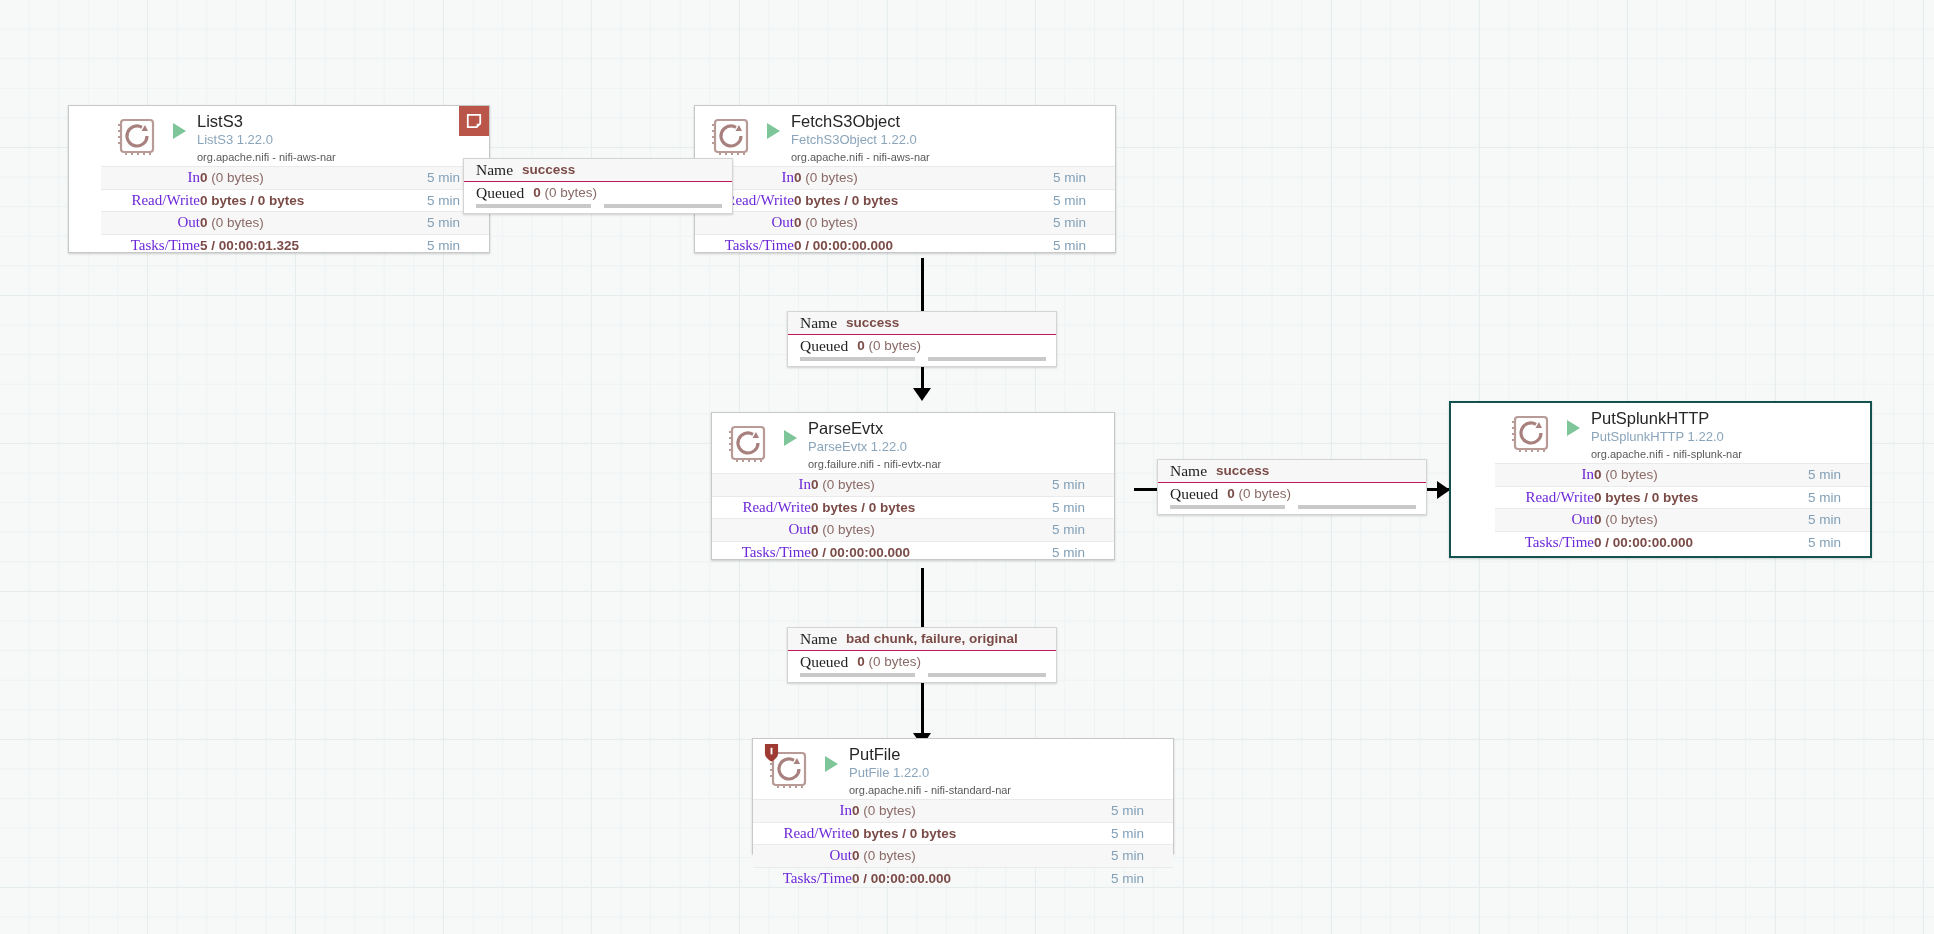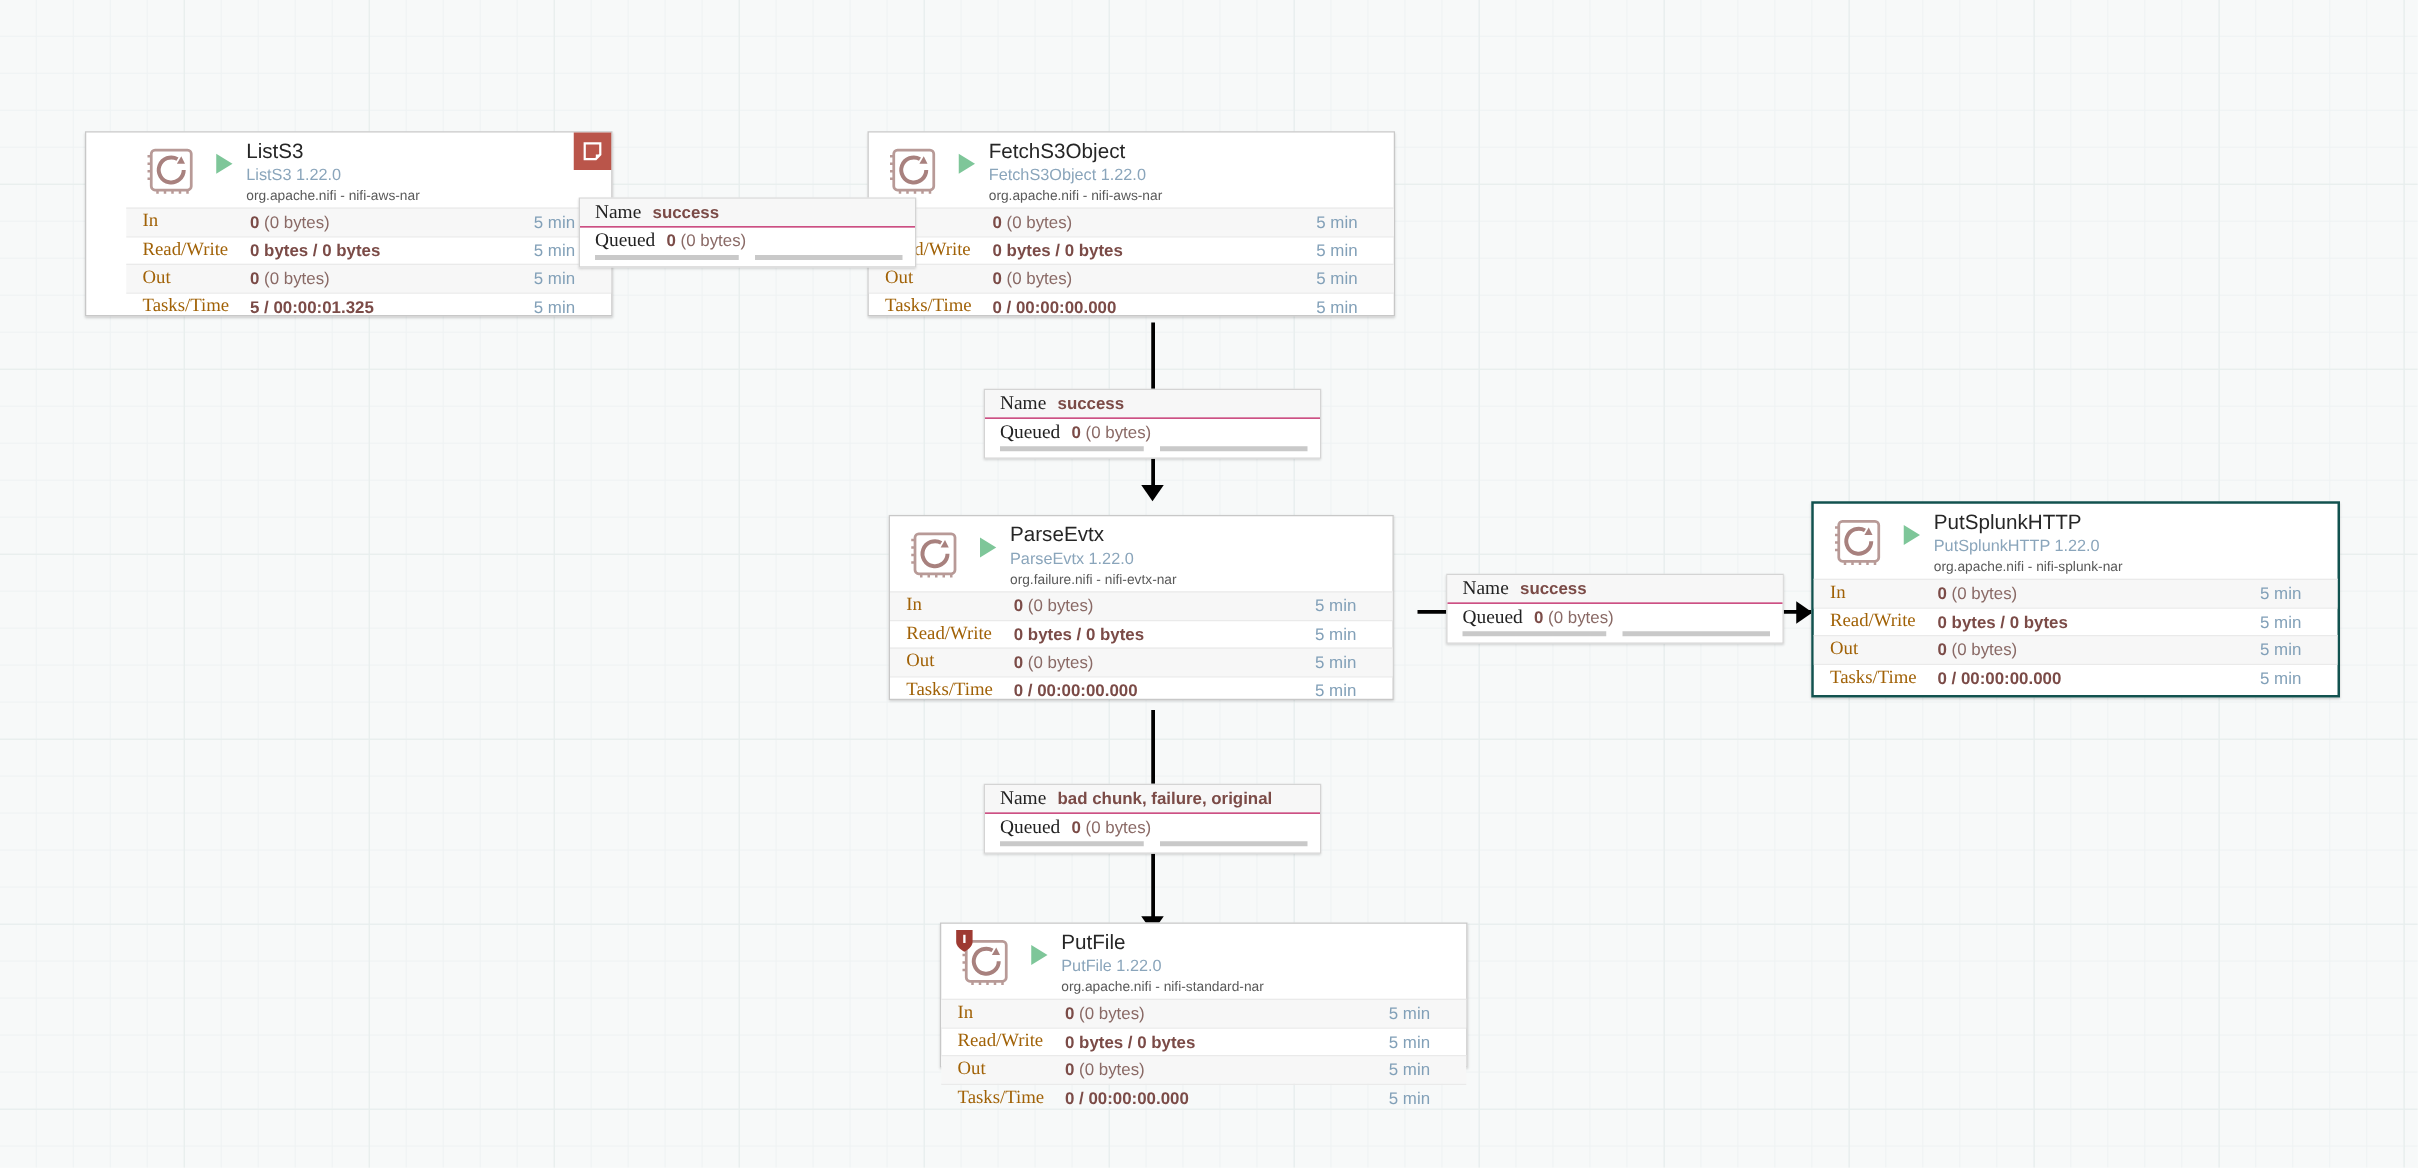--- a/index.html
+++ b/index.html
@@ -59,21 +59,21 @@
   }
 
   .stat-row{
     display:flex;align-items:center;height:22.6px;
     border-top:1px solid #eaeaea;
     font-size:13.5px;
     padding:0 0 0 13px;
     box-sizing:border-box;
   }
   .stat-row.alt{ background:#f7f7f7; }
-  .stat-label{ color:#a16207;width:86px;flex:none;font-family:"Liberation Serif", serif;font-size:15px; }
+  .stat-label{ color:#6d28d9;width:86px;flex:none;font-family:"Liberation Serif", serif;font-size:15px;text-align:right; }
   .stat-val{ color:#7b4b47;font-weight:bold;flex:1;white-space:nowrap; }
   .stat-val .muted{ font-weight:normal;color:#8a6a66; }
   .stat-time{ color:#82a0b8;width:62px;flex:none;text-align:left; }
 
   
   .conn-label{
     position:absolute;background:#fff;
     border:1px solid #d4d4d4;
     box-shadow:0 1px 2px rgba(0,0,0,.16);
     box-sizing:border-box;width:270px;
@@ -258,21 +258,21 @@
       <span class="stat-val"><b>0</b><span class="muted"> (0 bytes)</span></span>
       <span class="stat-time">5 min</span>
     </div>
     <div class="stat-row">
       <span class="stat-label">Tasks/Time</span>
       <span class="stat-val"><b>0 / 00:00:00.000</b><span class="muted"></span></span>
       <span class="stat-time">5 min</span>
     </div>
   </div>
 
-  <div class="proc selected" style="left:1449px;top:401px;width:423px;height:157px;">
+  <div class="proc selected" style="left:1449px;top:401px;width:423px;height:157px;padding-left:44px;">
     <div class="proc-head">
       <span class="proc-icon">
         <svg viewBox="0 0 40 40" width="40" height="40">
           <rect x="4" y="4" width="32" height="32" rx="3" fill="none" stroke="#b89a97" stroke-width="2.2"></rect>
           <g stroke="#b89a97" stroke-width="2">
             <line x1="9" y1="36" x2="9" y2="39"></line>
               <line x1="15" y1="36" x2="15" y2="39"></line>
             <line x1="21" y1="36" x2="21" y2="39"></line>
               <line x1="27" y1="36" x2="27" y2="39"></line>
             <line x1="33" y1="36" x2="33" y2="39"></line>

